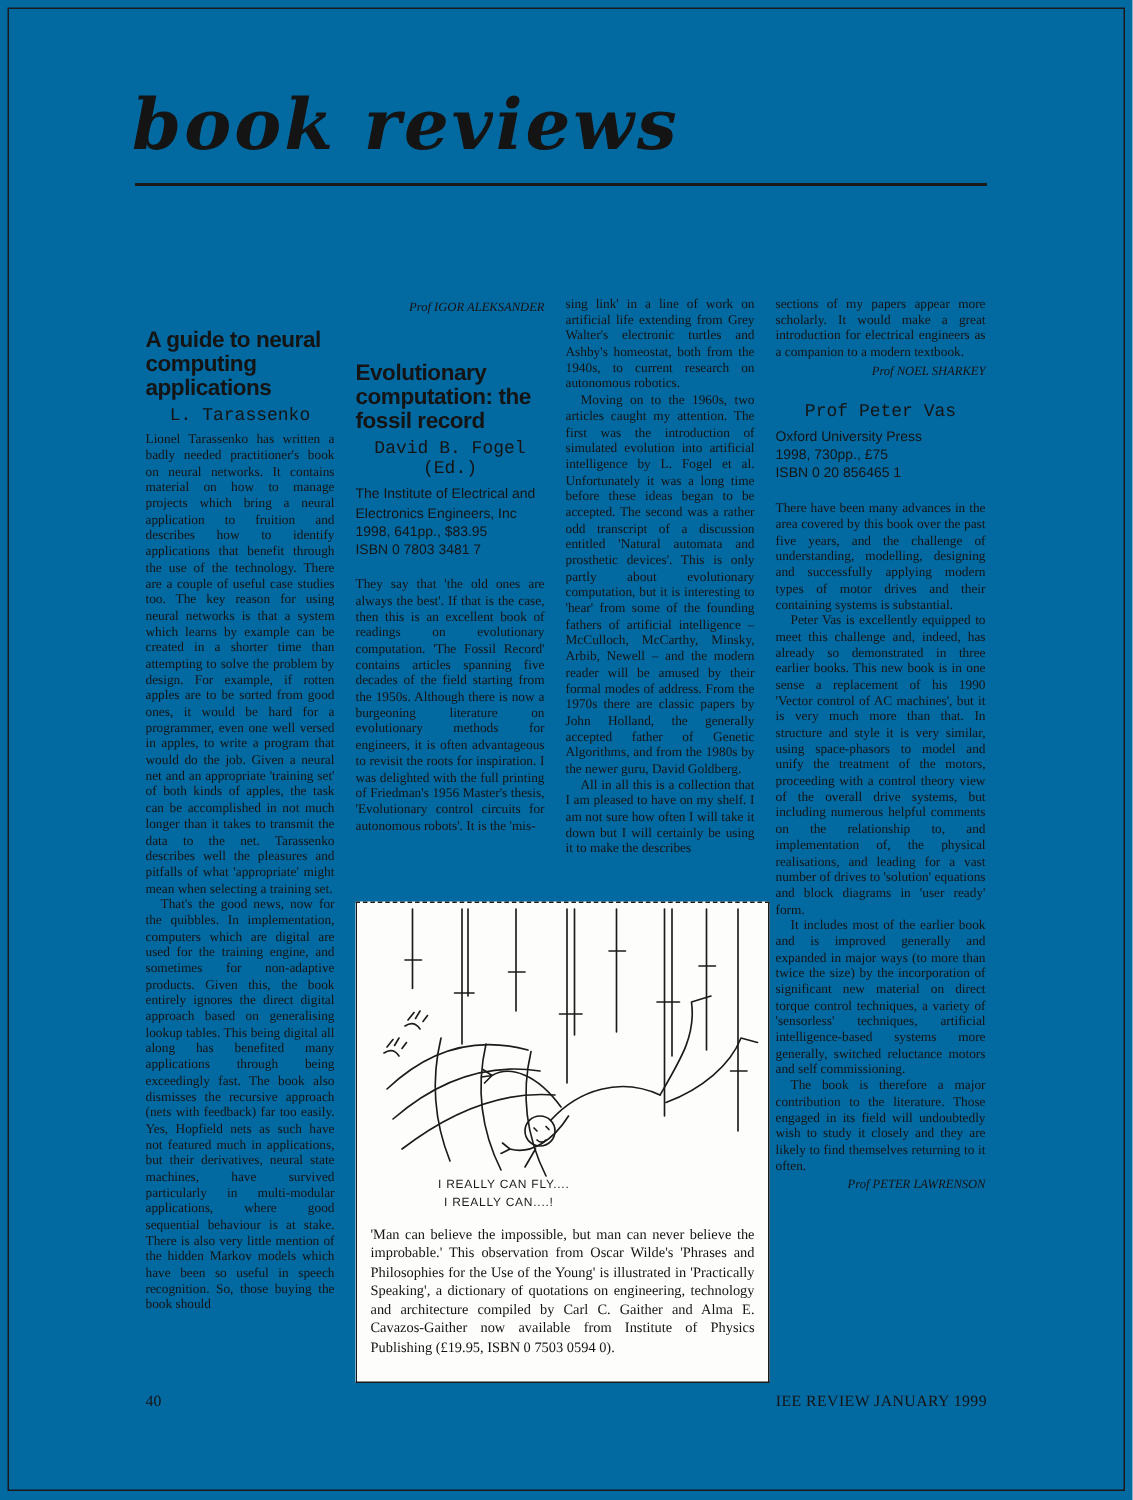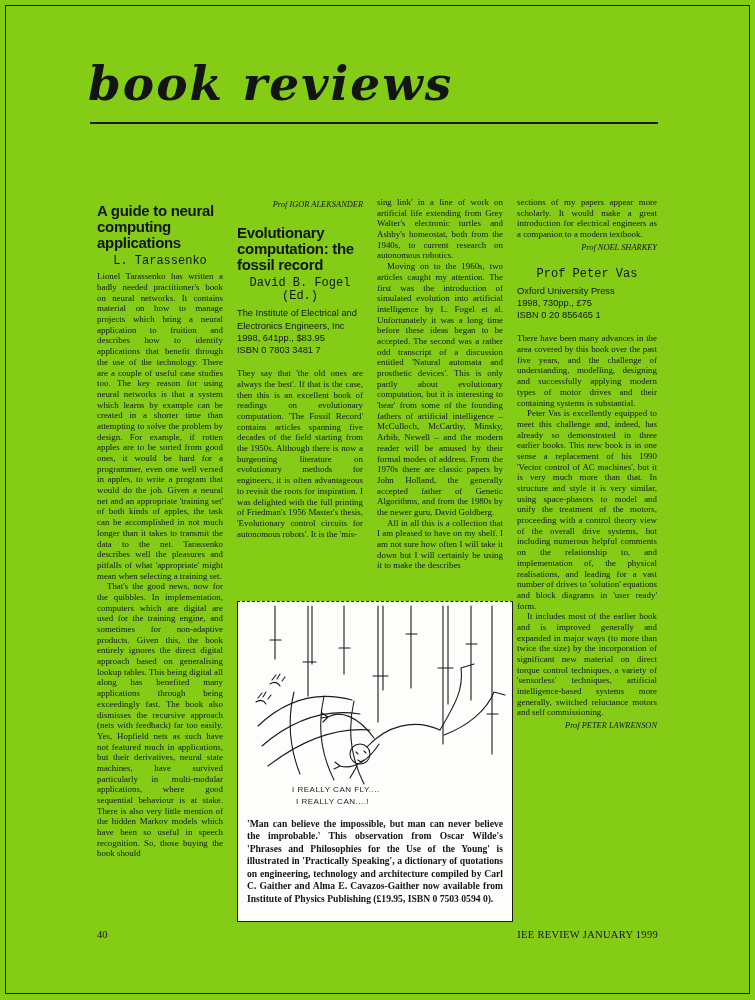--- a/index.html
+++ b/index.html
@@ -1,54 +1,54 @@
 <!DOCTYPE html>
 <html><head>
 <meta charset="utf-8">
 <style>
   html,body { margin:0; padding:0; background:#e9e9e6; }
   .page {
     position:relative; width:755px; height:1000px; margin:0 auto;
-    background:#84cc16; color:#141414; overflow:hidden;
+    background:#0369a1; color:#141414; overflow:hidden;
     font-family:"Liberation Serif", serif;
   }
   .frame { position:absolute; left:5px; top:5px; right:5px; bottom:6px; border:1.5px solid #1a1a1a; }
 
   .masthead {
     position:absolute; left:88px; top:60px;
     font-family:"DejaVu Serif", serif; font-style:italic; font-weight:bold;
     font-size:47px; letter-spacing:2px; line-height:1;
   }
   .masthead-rule { position:absolute; left:90px; top:122px; width:568px; height:1.5px; background:#1a1a1a; }
 
   .col { position:absolute; width:126px; text-align:justify; font-size:8.9px; line-height:1.2; hyphens:auto; }
   .col1 { left:97px;  top:203px; }
   .col2 { left:237px; top:197px; }
   .col3 { left:377px; top:197px; }
   .col4 { left:517px; top:197px; width:140px; }
 
   .review-title {
     font-family:"Liberation Sans", sans-serif; font-weight:bold;
     font-size:15px; line-height:1.08; letter-spacing:-0.3px;
-    margin:0 0 3px 0; text-align:left;
+    margin:16px 0 3px 0; text-align:left;
   }
   .review-author { font-family:Liberation Mono, monospace; font-size:12px; line-height:1.15; margin:0 0 3px 0; text-align:center; }
   .pub { font-family:"Liberation Sans", sans-serif; font-size:9.3px; line-height:1.32; text-align:left; margin:0 0 12px 0; }
   p.body { margin:0; }
   p.indent { text-indent:10px; }
   .byline { text-align:right; font-style:italic; font-size:8.4px; line-height:1.2; margin:3px 0 0 0; }
   .gap { height:15px; }
 
   .cartoon-box {
     position:absolute; left:237px; top:601px; width:276px; height:321px;
     box-sizing:border-box; background:#fdfdfb;
     border:1.5px solid #1a1a1a; border-top-style:dashed;
   }
   .cartoon-box svg { display:block; margin:2px auto 0; }
-  .cartoon-caption { font-weight:bold; font-size:9.6px; line-height:1.3; text-align:justify; margin:2px 9px 0 9px; }
+  .cartoon-caption { font-weight:normal; font-size:9.6px; line-height:1.3; text-align:justify; margin:2px 9px 0 9px; }
 
   .footer-page    { position:absolute; left:97px;  top:929px; font-size:10.5px; }
   .footer-journal { position:absolute; right:97px; top:929px; font-size:10.5px; letter-spacing:0.3px; }
 
   .sketch { stroke:#1b1b1b; fill:none; stroke-width:1.1; stroke-linecap:round; }
   .speech { font-family:"Liberation Sans", sans-serif; font-size:8px; fill:#1b1b1b; letter-spacing:0.5px; }
 </style>
 </head>
 <body>
 
@@ -90,20 +90,21 @@
     <div class="gap"></div>
     <div class="review-author">Prof Peter Vas</div>
     <div class="pub">
       <div>Oxford University Press</div>
       <div>1998, 730pp., £75</div>
       <div>ISBN 0 20 856465 1</div>
     </div>
     <p class="body">There have been many advances in the area covered by this book over the past five years, and the challenge of understanding, modelling, designing and successfully applying modern types of motor drives and their containing systems is substantial.</p>
     <p class="body indent">Peter Vas is excellently equipped to meet this challenge and, indeed, has already so demonstrated in three earlier books. This new book is in one sense a replacement of his 1990 'Vector control of AC machines', but it is very much more than that. In structure and style it is very similar, using space-phasors to model and unify the treatment of the motors, proceeding with a control theory view of the overall drive systems, but including numerous helpful comments on the relationship to, and implementation of, the physical realisations, and leading for a vast number of drives to 'solution' equations and block diagrams in 'user ready' form.</p>
     <p class="body indent">It includes most of the earlier book and is improved generally and expanded in major ways (to more than twice the size) by the incorporation of significant new material on direct torque control techniques, a variety of 'sensorless' techniques, artificial intelligence-based systems more generally, switched reluctance motors and self commissioning.</p>
+    <p class="body indent">The book is therefore a major contribution to the literature. Those engaged in its field will undoubtedly wish to study it closely and they are likely to find themselves returning to it often.</p>
     <div class="byline">Prof PETER LAWRENSON</div>
   </div>
 
   <div class="cartoon-box">
     <svg width="270" height="212" viewBox="0 0 270 212" aria-hidden="true">
 
       <g class="sketch">
         <path d="M35 2 V55"></path>
           <path d="M30 36 H41"></path>
         <path d="M68 2 V92"></path>

